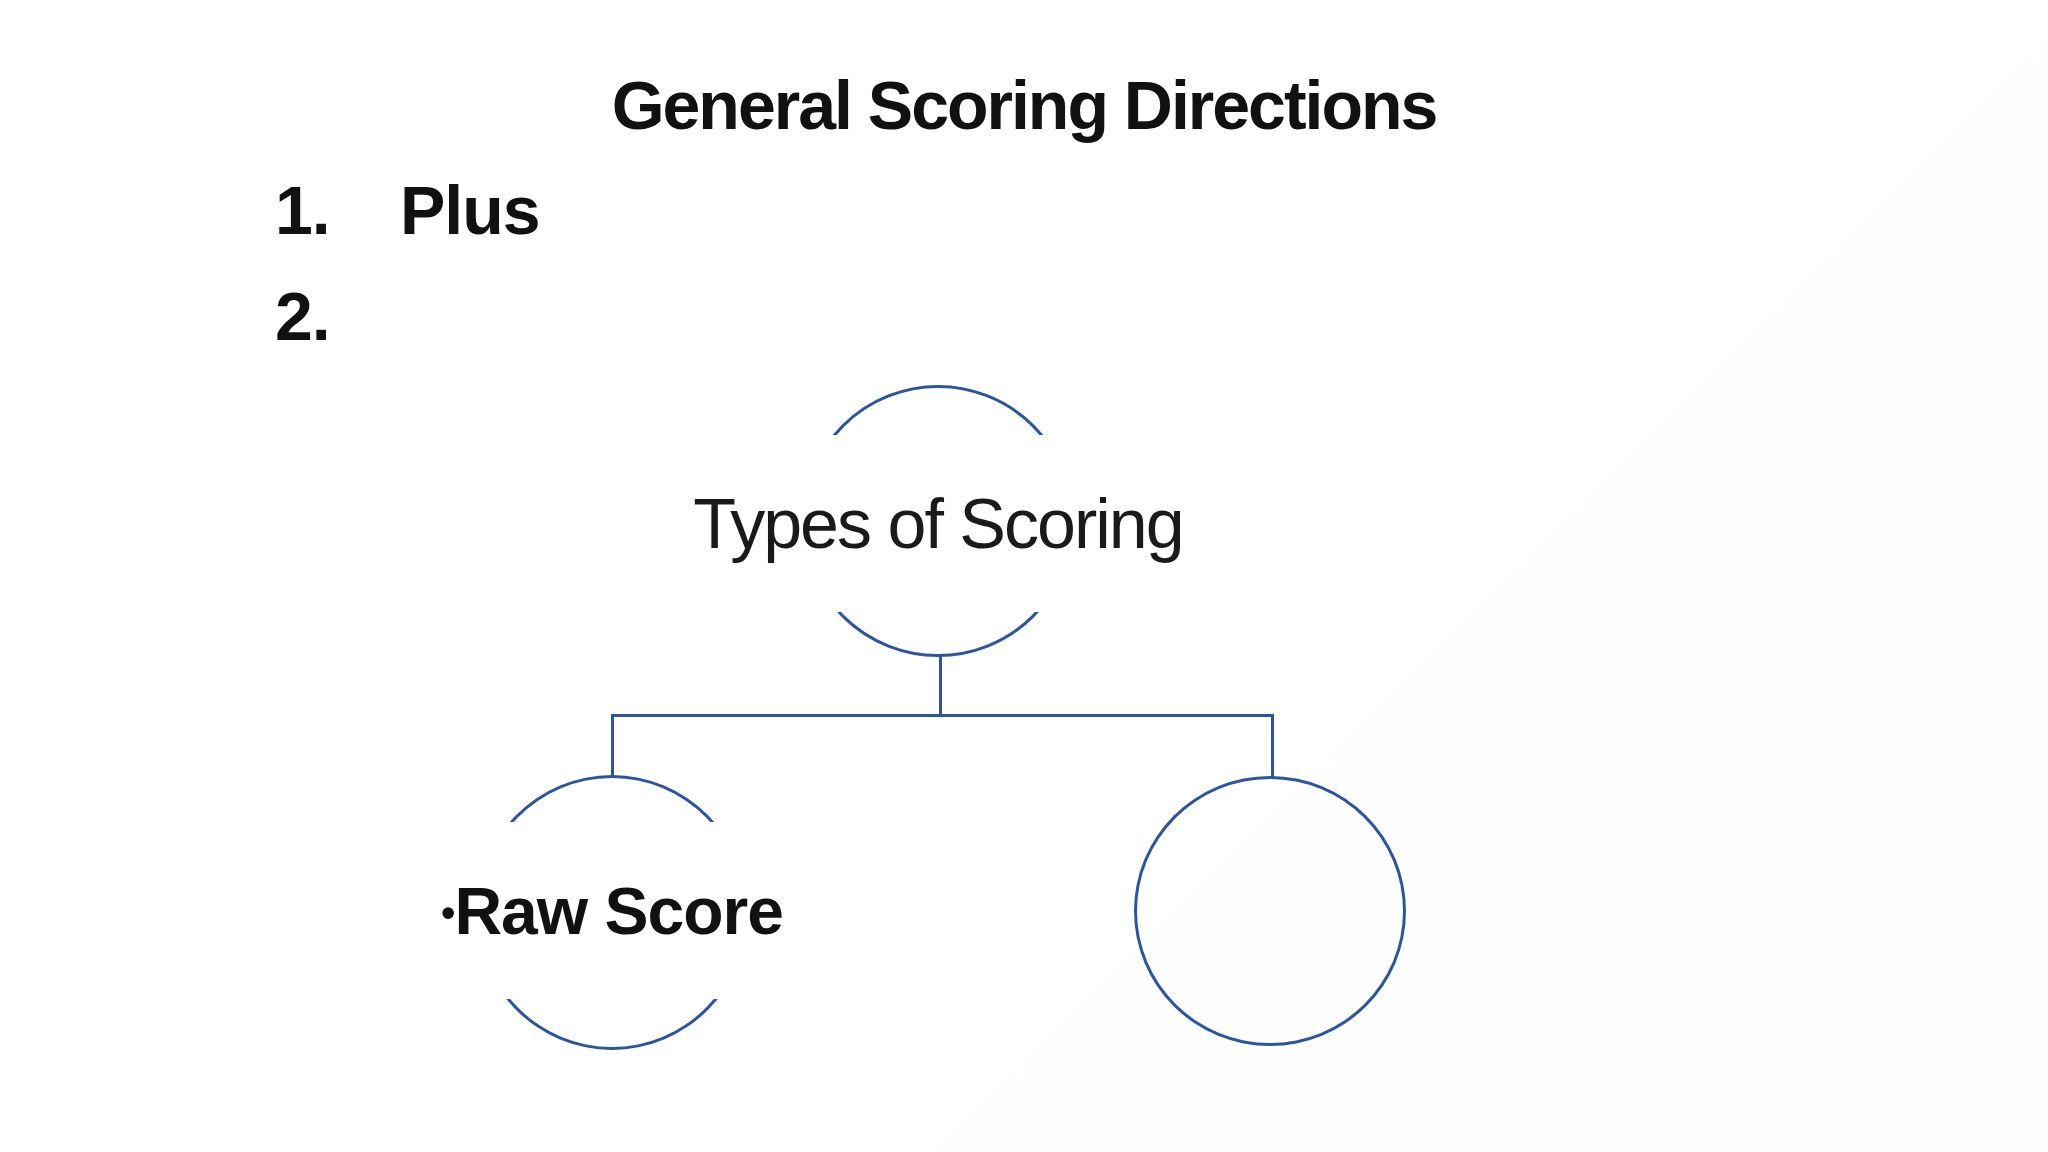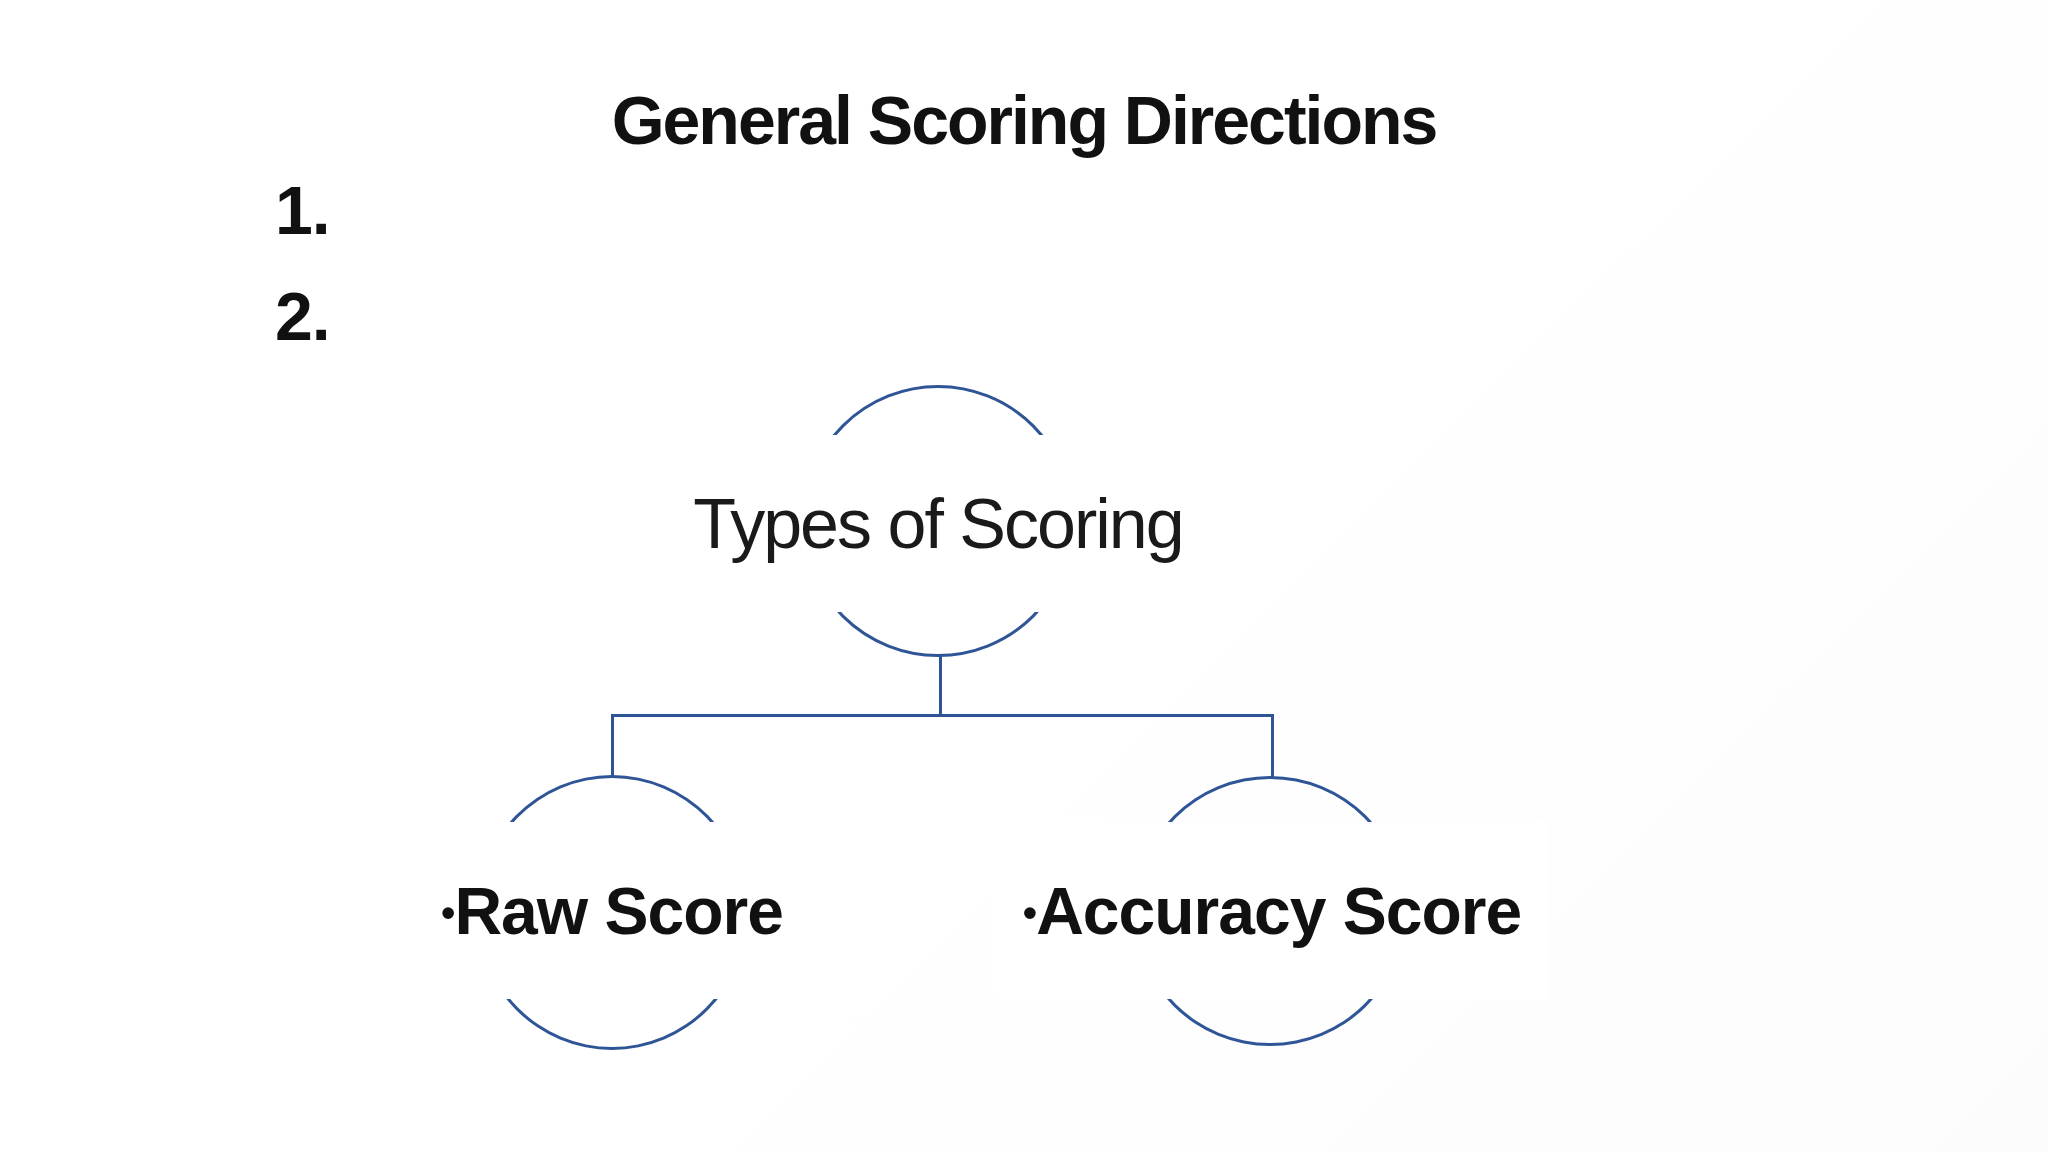--- a/index.html
+++ b/index.html
@@ -11,21 +11,21 @@
     overflow: hidden;
     background: linear-gradient(135deg, #ffffff 55%, #fcfcfd 100%);
     font-family: "Liberation Sans", sans-serif;
     color: var(--ink);
   }
 
   
   .title {
     position: absolute;
     left: 0; right: 0; top: 70px;
-    margin: 16px;
+    margin: 1px;
     text-align: center;
     font-size: 68px;
     font-weight: 700;
     letter-spacing: -2px;
     line-height: 1;
     color: var(--ink);
   }
 
   
   .list-item {
@@ -94,20 +94,21 @@
 </style>
 </head>
 <body>
 
 <div id="slide">
 
   <h1 class="title">General Scoring Directions</h1>
 
   <div class="list-item" id="list-item-1">
     <span class="num">1.</span>
+    <span class="lbl">Plus</span>
   </div>
 
   <div class="list-item" id="list-item-2">
     <span class="num">2.</span>
   </div>
 
   <div class="circle" id="circle-root"></div>
   <div class="circle" id="circle-left"></div>
   <div class="circle" id="circle-right"></div>
 
@@ -117,17 +118,14 @@
   <div class="conn" id="conn-right-drop"></div>
 
   <div class="band" id="band-root">
     <span class="root-label">Types of Scoring</span>
   </div>
 
   <div class="band" id="band-left">
     <span class="child-label"><span class="bullet">•</span><span>Raw Score</span></span>
   </div>
 
-  <div class="band" id="band-right">
-    <span class="child-label"><span class="bullet">•</span><span>Accuracy Score</span></span>
-  </div>
 
 </div>
 
 </body></html>

